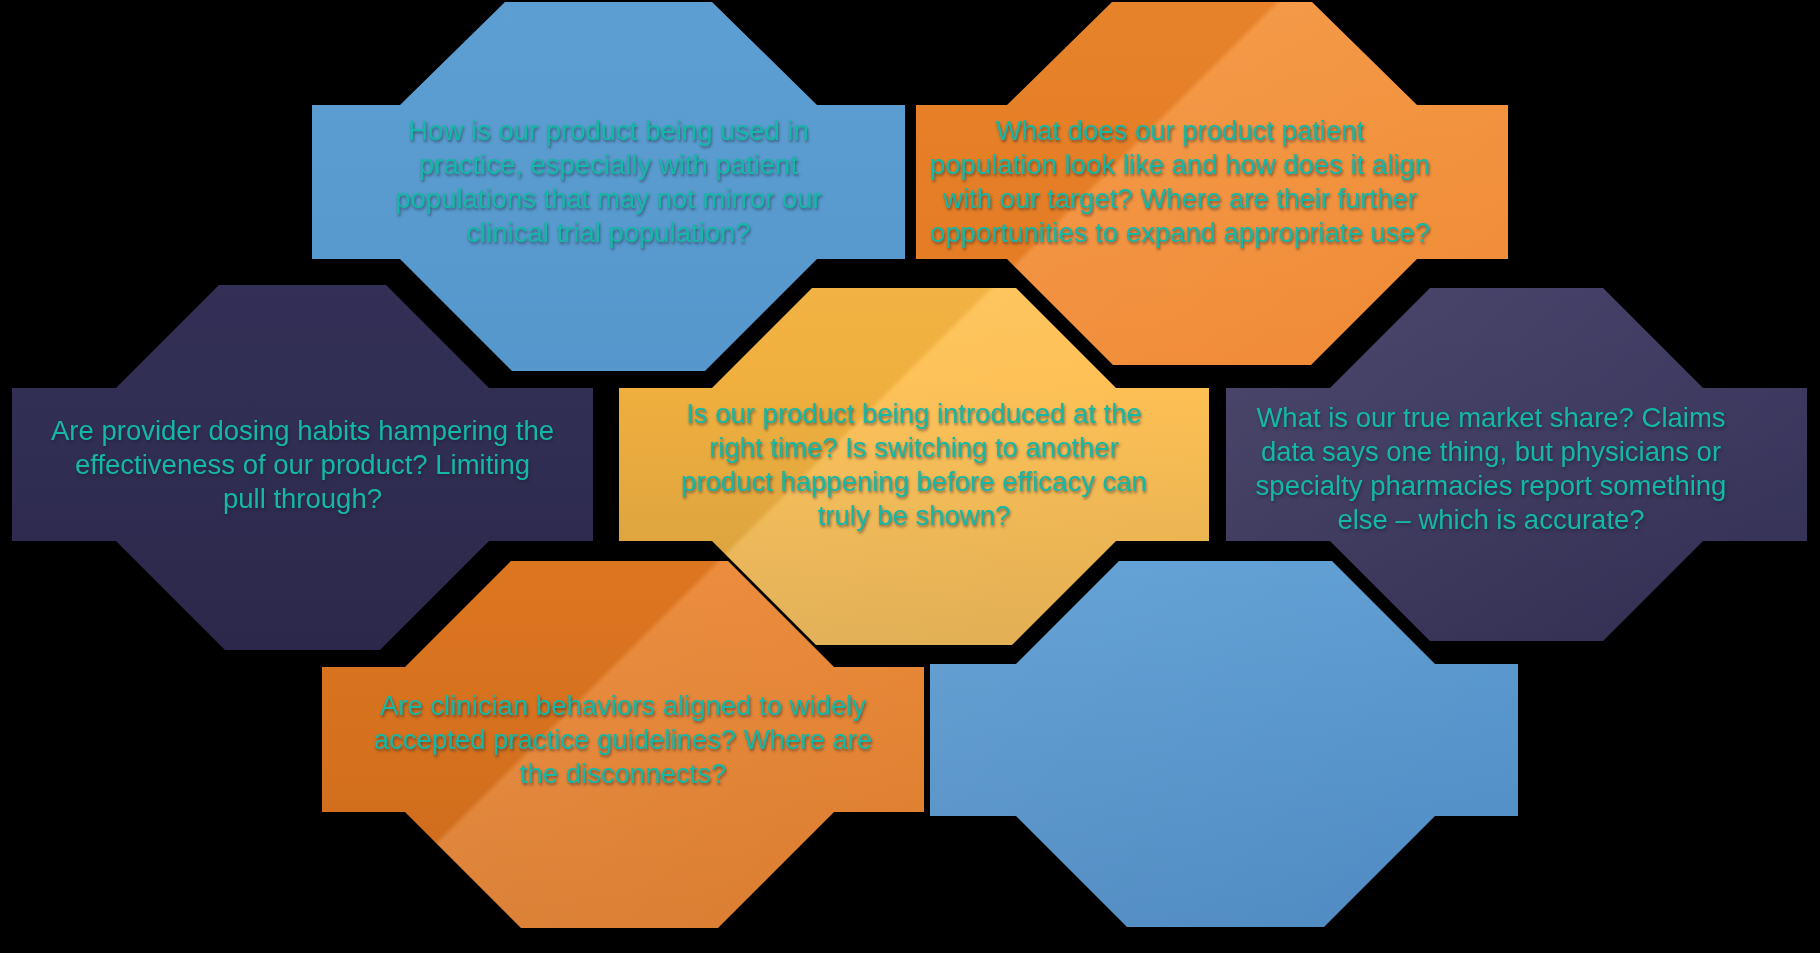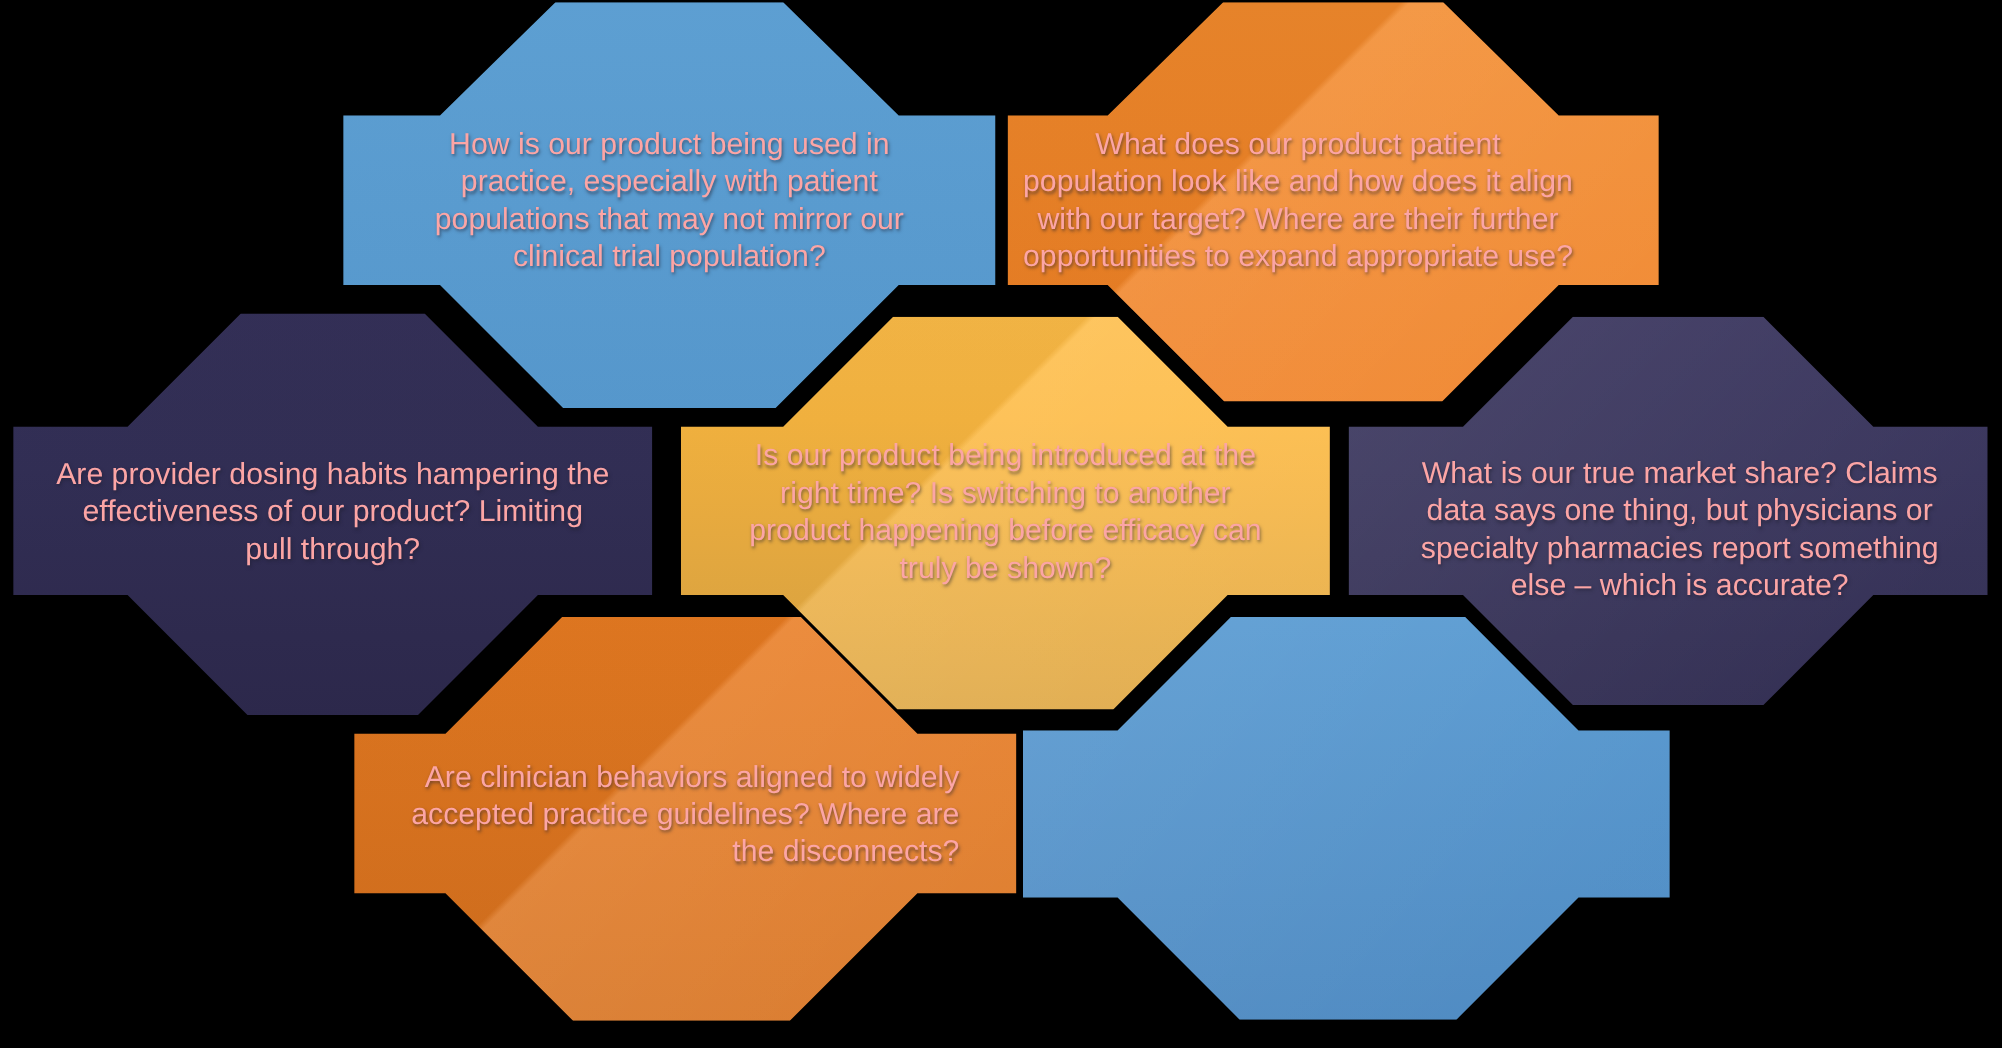--- a/index.html
+++ b/index.html
@@ -65,33 +65,33 @@
                        1518px 816px,1435px 816px,1324px 927px,1127px 927px,1016px 816px,930px 816px);
   }
 
   
   .q-text {
     position: absolute;
     display: flex;
     align-items: center;
     justify-content: center;
     text-align: center;
-    color: #fca5a5;
+    color: #14b8a6;
     font-size: 27.5px;
     line-height: 34px;
     white-space: pre-line;
     text-shadow: 1px 2px 3px rgba(30,30,45,0.55);
     z-index: 2;
   }
   .band-top-left     { left: 312px;  top: 105px; width: 593px; height: 154px; }
   .band-top-right    { left: 916px;  top: 105px; width: 528px; height: 154px; }
   .band-mid-left     { left: 12px;   top: 388px; width: 581px; height: 153px; }
   .band-center       { left: 619px;  top: 388px; width: 590px; height: 153px; }
-  .band-mid-right    { left: 1226px; top: 404px; width: 530px; height: 153px; padding-left: 36px; }
-  .band-bottom-left  { left: 322px;  top: 667px; width: 602px; height: 145px; text-align: right; }
+  .band-mid-right    { left: 1226px; top: 392px; width: 530px; height: 153px; }
+  .band-bottom-left  { left: 322px;  top: 667px; width: 602px; height: 145px; }
   .band-bottom-right { left: 930px;  top: 664px; width: 588px; height: 152px; }
 </style>
 </head>
 <body>
 
 <div id="slide">
 
   <div class="shape fill-blue shape-top-left"></div>
   <div class="shape fill-orange shape-top-right"></div>
   <div class="shape fill-navy shape-mid-left"></div>

